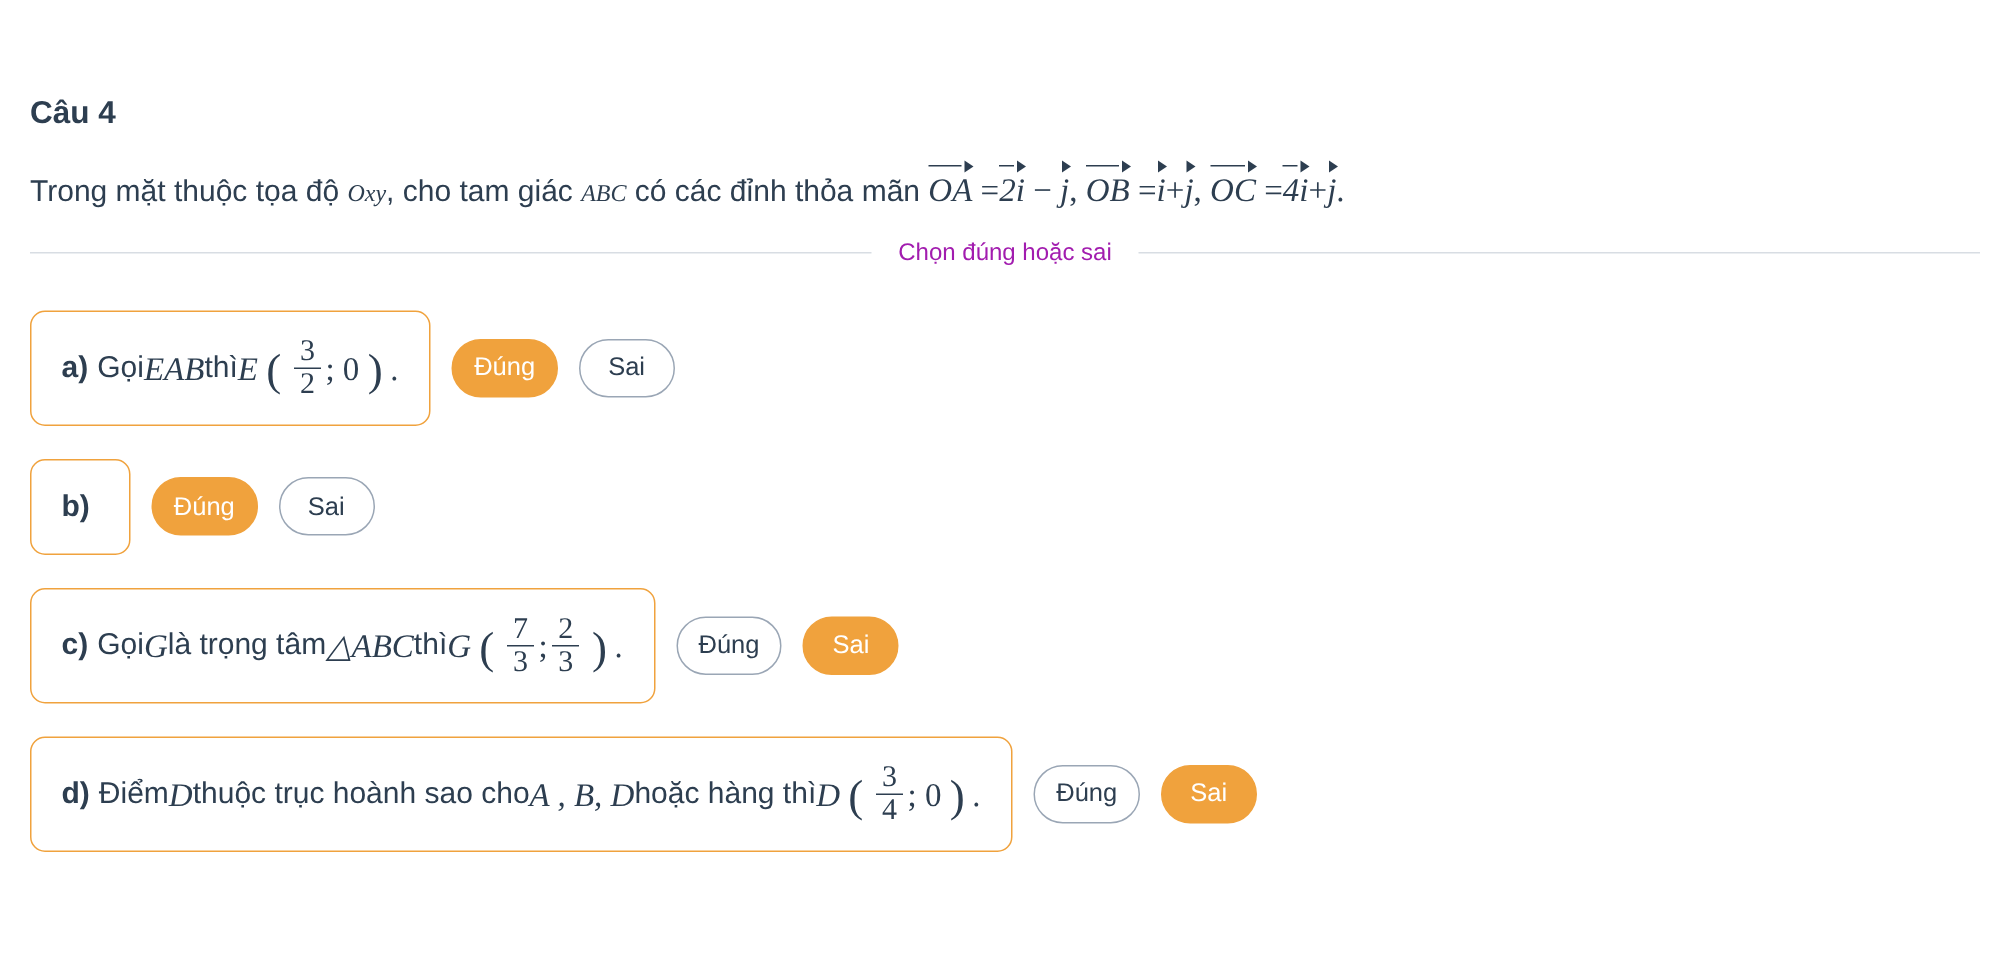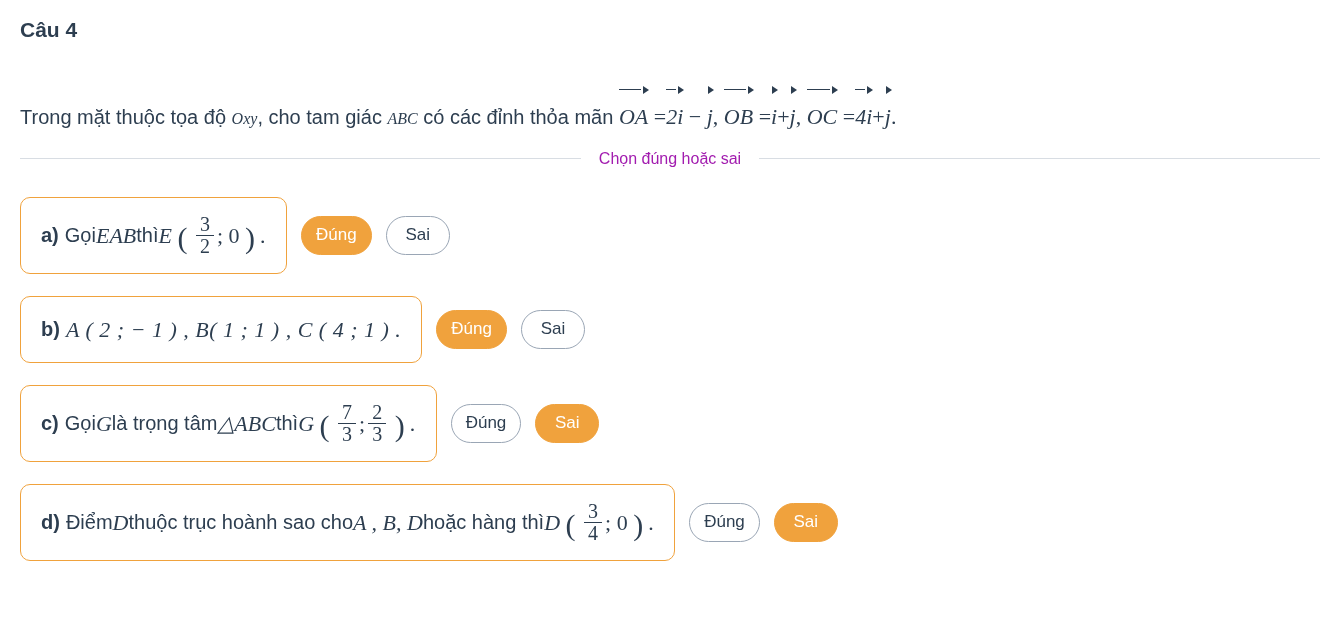--- a/index.html
+++ b/index.html
@@ -10,20 +10,21 @@
     color: #2d3e50;
     background: #fff;
     font-size: 19px;
     line-height: 1.5;
   }
   .q-title {
     font-weight: 700;
     font-size: 21px;
     color: #2d3e50;
     margin-bottom: 18px;
+    margin-top: 46px;
   }
   .prompt {
     font-size: 20px;
     color: #2d3e50;
     margin-bottom: 14px;
     white-space: nowrap;
   }
   .prompt .mathit { font-style: italic; font-family: 'Times New Roman', serif; font-size: 16px; }
   .divider-row {
     display: flex;
@@ -99,22 +100,21 @@
     font-style: normal;
     line-height: 1.05;
     margin: 0 3px;
     font-family: 'Times New Roman', serif;
   }
   .frac .num { border-bottom: 1.5px solid #2d3e50; padding: 0 4px; }
   .frac .den { padding: 0 4px; }
   .vec {
     position: relative;
     display: inline-block;
-    padding-top: 11px;
-    margin-top: 25px;
+    padding-top: 0;
   }
   .vec::before {
     content: "";
     position: absolute;
     top: -3px;
     left: 0;
     right: 2px;
     height: 7px;
     background:
       linear-gradient(#2d3e50,#2d3e50) left 0 top 3px / calc(100% - 5px) 1.2px no-repeat;
@@ -172,21 +172,20 @@
     <span class="math mathup"> ; 0</span>
     <span class="math">&nbsp;<span class="big-paren">)</span>&nbsp;.</span>
   </div>
   <div class="btn btn-filled">Đúng</div>
   <div class="btn btn-outline">Sai</div>
 </div>
 
 <div class="option-row">
   <div class="option-box">
     <span class="option-label">b)</span>
-    <span class="math" style="letter-spacing:0.5px">A ( 2 ;  − 1 ) ,   B( 1 ; 1 ) ,   C ( 4 ; 1 ) .</span>
   </div>
   <div class="btn btn-filled">Đúng</div>
   <div class="btn btn-outline">Sai</div>
 </div>
 
 <div class="option-row">
   <div class="option-box">
     <span class="option-label">c)</span>
     <span> Gọi </span>
     <span class="math">G</span>

